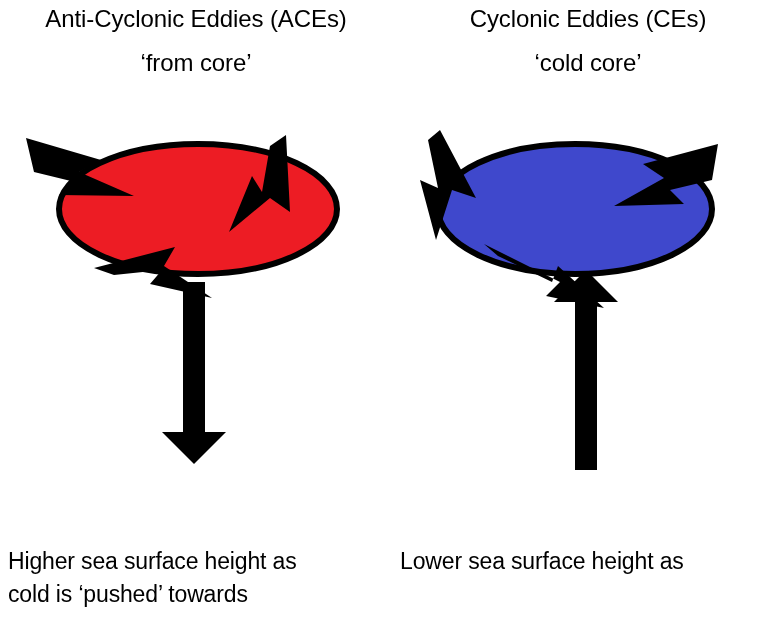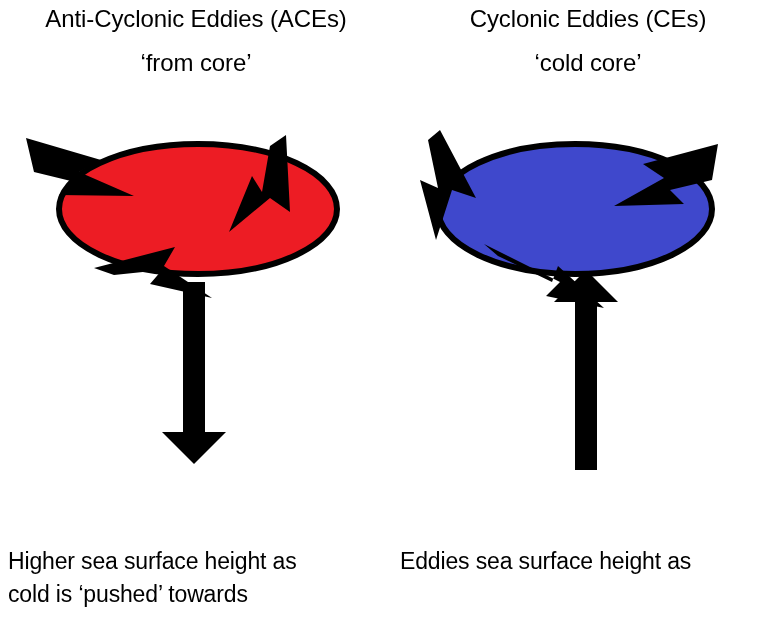--- a/index.html
+++ b/index.html
@@ -117,17 +117,17 @@
 
         <path d="M 40 12 L 76 80 L 52 72 L 36 122 L 20 62 L 38 70 L 28 22 Z" fill="#000000" transform="translate(8,6)"></path>
 
         <path d="M 330 30 L 255 50 L 276 64 L 226 92 L 296 90 L 282 76 L 324 66 Z" fill="#000000" transform="translate(-4,2)"></path>
 
         <path d="M 104 128 L 180 166 L 166 180 L 224 192 L 178 150 L 172 166 L 118 140 Z" fill="#000000" transform="translate(-12,4)"></path>
       </svg>
     </div>
 
     <div class="caption">
-      <span class="caption-line">Eddies sea surface height as</span>
+      <span class="caption-line">Lower sea surface height as</span>
     </div>
   </div>
 
 </div>
 
 </body></html>

